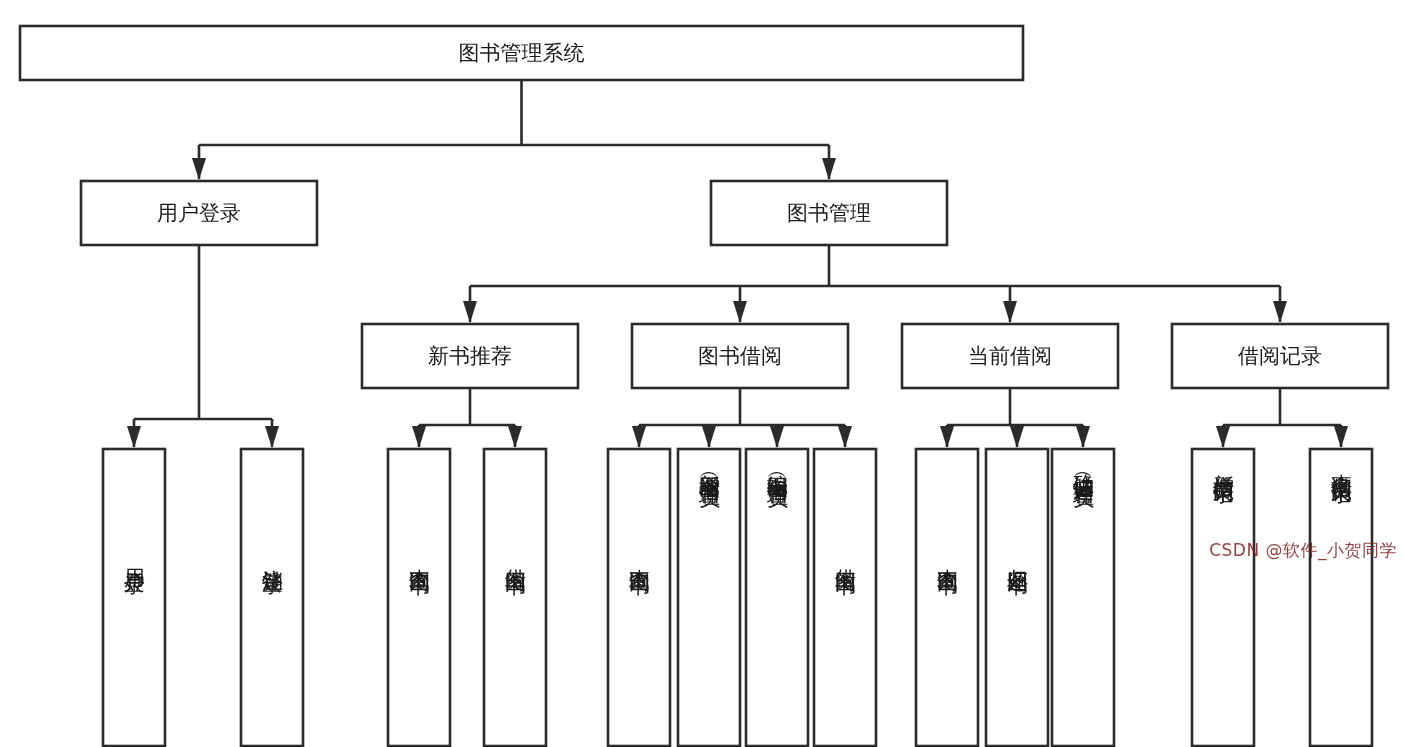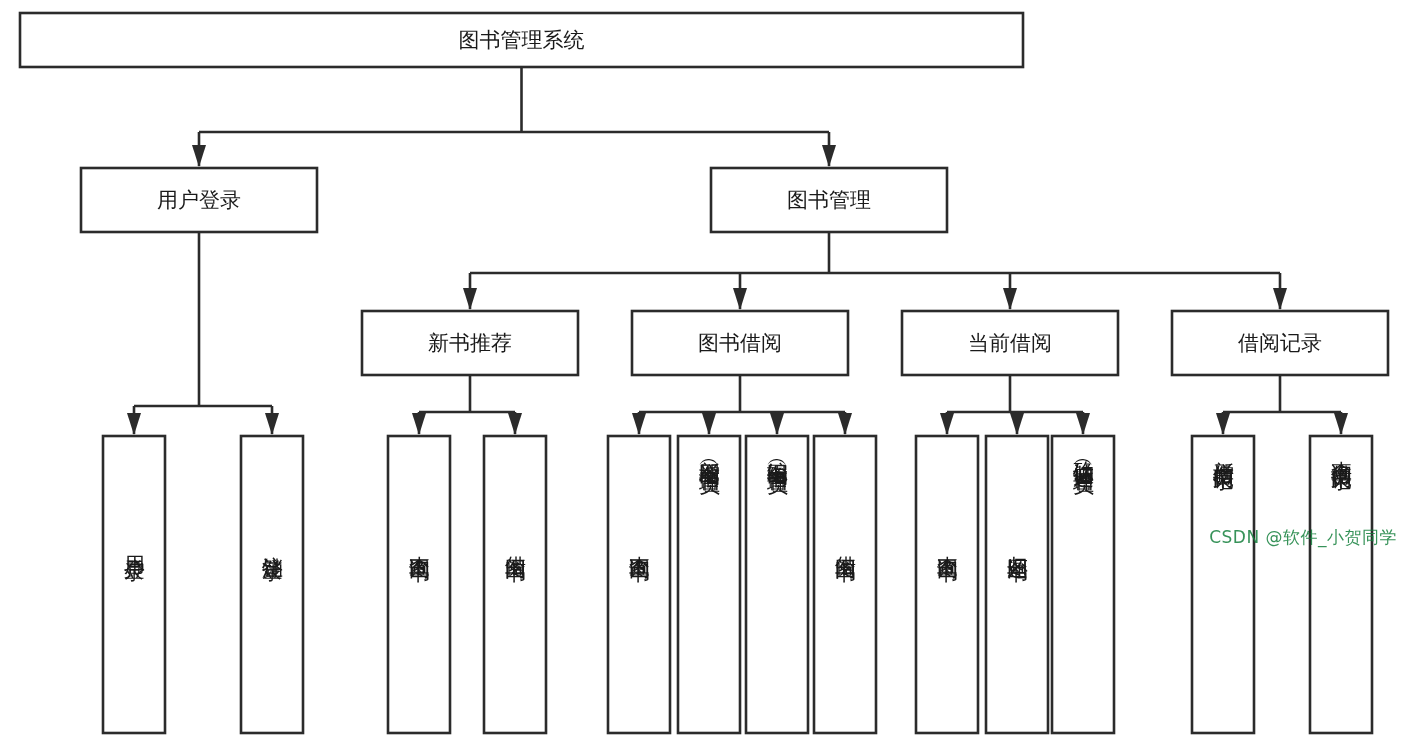--- a/index.html
+++ b/index.html
@@ -13,20 +13,21 @@
     width: 1405px;
     height: 747px;
     overflow: hidden;
     position: relative;
   }
   #diagram-root {
     position: relative;
     width: 1405px;
     height: 553px;
     background: #ffffff;
+    margin-top: 13px;
   }
   svg#tree-svg {
     position: absolute;
     left: 0;
     top: 0;
     width: 1405px;
     height: 747px;
     display: block;
   }
   .node-box {
@@ -72,21 +73,21 @@
   .leaf-hit {
     position: absolute;
     background: transparent;
   }
   #watermark {
     position: absolute;
     right: 8px;
     bottom: 4px;
     font-family: "DejaVu Sans", "Liberation Sans", sans-serif;
     font-size: 17px;
-    color: #15803d;
+    color: #7f1d1d;
     opacity: 0.85;
     letter-spacing: 0.5px;
     white-space: nowrap;
     pointer-events: none;
   }
 </style>
 </head>
 <body>
 
 <div id="diagram-root">

